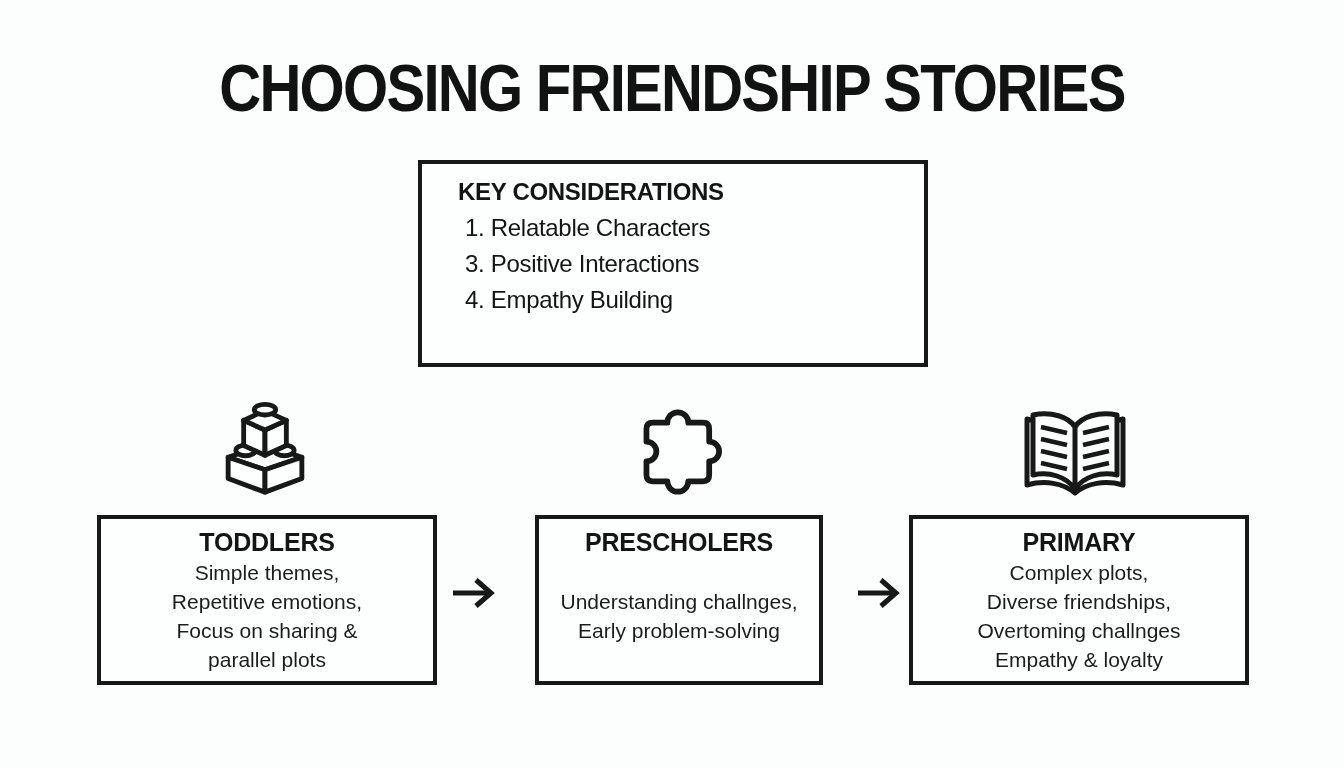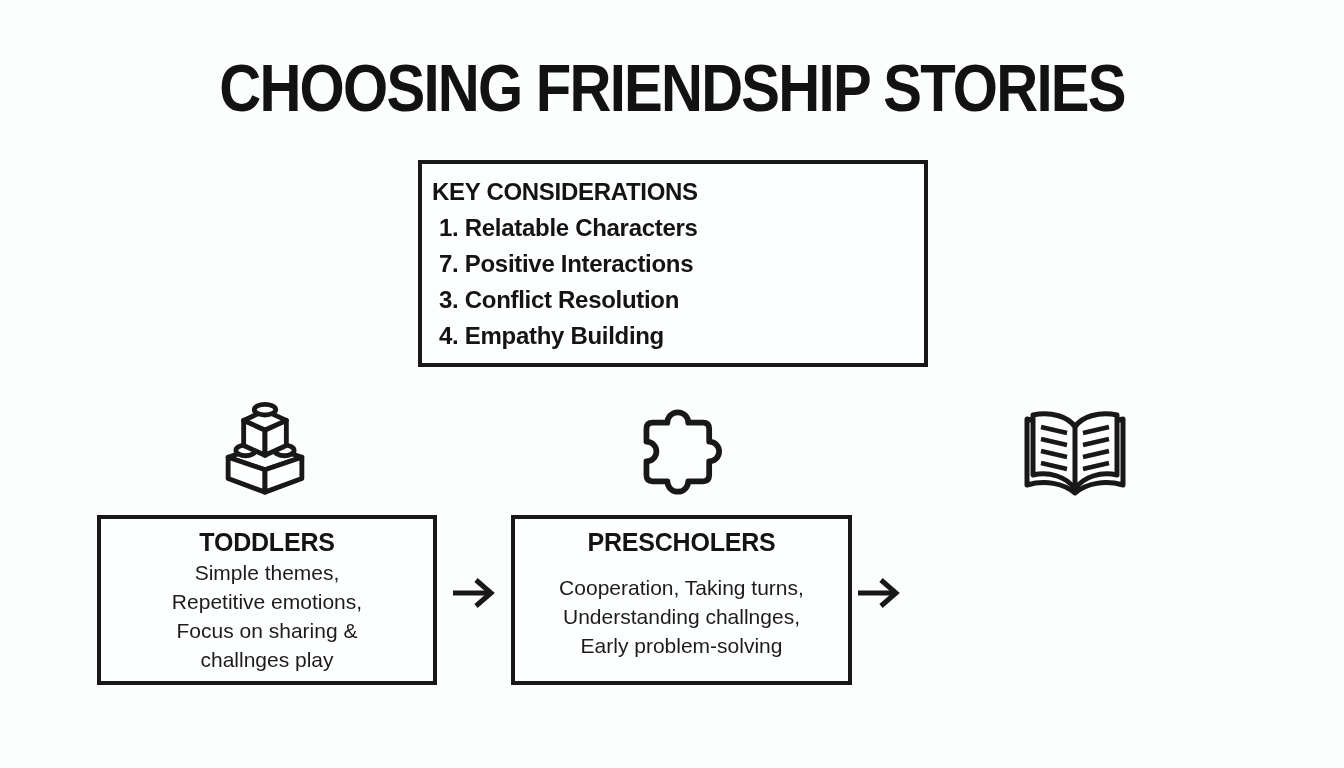--- a/index.html
+++ b/index.html
@@ -30,32 +30,32 @@
   }
   .key-box {
     position: absolute;
     left: 418px;
     top: 160px;
     width: 510px;
     height: 207px;
     border: 4px solid #181818;
     box-sizing: border-box;
     background: #fdfefe;
-    padding: 11px 10px 0 10px;
+    padding: 11px 10px 0 36px;
   }
   .key-heading {
     font-size: 24px;
     font-weight: bold;
     line-height: 34px;
     letter-spacing: -0.3px;
   }
   .key-list { margin-top: 1px; }
   .key-item {
     font-size: 24px;
-    font-weight: bold;
+    font-weight: normal;
     line-height: 36px;
     letter-spacing: -0.3px;
     padding-left: 7px;
     white-space: nowrap;
   }
   .icon-wrap {
     position: absolute;
     display: flex;
     align-items: center;
     justify-content: center;
@@ -70,21 +70,21 @@
     height: 170px;
     border: 4px solid #181818;
     box-sizing: border-box;
     background: #fdfefe;
     display: flex;
     flex-direction: column;
     align-items: center;
     padding-top: 9px;
   }
   .stage-1 { left: 97px;  width: 340px; }
-  .stage-2 { left: 511px; width: 341px; }
+  .stage-2 { left: 535px; width: 288px; }
   .stage-3 { left: 909px; width: 340px; }
   .stage-title {
     font-size: 25px;
     font-weight: bold;
     letter-spacing: -0.2px;
     text-align: center;
   }
   .stage-body {
     flex: 1;
     display: flex;
@@ -115,22 +115,21 @@
 <body>
 
 <div class="canvas">
 
   <h1 class="title">CHOOSING FRIENDSHIP STORIES</h1>
 
   <section class="key-box">
     <div class="key-heading">KEY CONSIDERATIONS</div>
     <div class="key-list">
       <div class="key-item">1. Relatable Characters</div>
-      <div class="key-item">7. Positive Interactions</div>
-      <div class="key-item">3. Conflict Resolution</div>
+      <div class="key-item">3. Positive Interactions</div>
       <div class="key-item">4. Empathy Building</div>
     </div>
   </section>
 
   <div class="icon-wrap icon-blocks">
     <svg viewBox="0 0 100 100" fill="none" stroke="#181818" stroke-width="5" stroke-linejoin="round">
       <path d="M50 47 L88 60 L50 73 L12 60 Z" fill="#fdfefe"></path>
       <path d="M12 60 L12 82 L50 96 L50 73 Z" fill="#fdfefe"></path>
       <path d="M88 60 L88 82 L50 96 L50 73 Z" fill="#fdfefe"></path>
       <ellipse cx="30" cy="53" rx="10" ry="5.5" fill="#fdfefe"></ellipse>
@@ -157,41 +156,49 @@
       <path d="M90 26 L64 32 M90 38 L64 44 M90 50 L64 56 M90 62 L64 68" stroke-width="4.5"></path>
     </svg>
   </div>
 
   <section class="stage-box stage-1">
     <div class="stage-title">TODDLERS</div>
     <div class="stage-body">
       <div class="stage-line">Simple themes,</div>
       <div class="stage-line">Repetitive emotions,</div>
       <div class="stage-line">Focus on sharing &amp;</div>
-      <div class="stage-line">challnges play</div>
+      <div class="stage-line">parallel plots</div>
     </div>
   </section>
 
   <div class="arrow arrow-1">
     <svg viewBox="0 0 48 40" fill="none" stroke="#181818" stroke-width="5">
       <path d="M3 20 L40 20"></path>
       <path d="M26 7 L41 20 L26 33"></path>
     </svg>
   </div>
 
   <section class="stage-box stage-2">
     <div class="stage-title">PRESCHOLERS</div>
     <div class="stage-body">
-      <div class="stage-line">Cooperation, Taking turns,</div>
       <div class="stage-line">Understanding challnges,</div>
       <div class="stage-line">Early problem-solving</div>
     </div>
   </section>
 
   <div class="arrow arrow-2">
     <svg viewBox="0 0 48 40" fill="none" stroke="#181818" stroke-width="5">
       <path d="M3 20 L40 20"></path>
       <path d="M26 7 L41 20 L26 33"></path>
     </svg>
   </div>
 
+  <section class="stage-box stage-3">
+    <div class="stage-title">PRIMARY</div>
+    <div class="stage-body">
+      <div class="stage-line">Complex plots,</div>
+      <div class="stage-line">Diverse friendships,</div>
+      <div class="stage-line">Overtoming challnges</div>
+      <div class="stage-line">Empathy &amp; loyalty</div>
+    </div>
+  </section>
 
 </div>
 
 </body></html>

